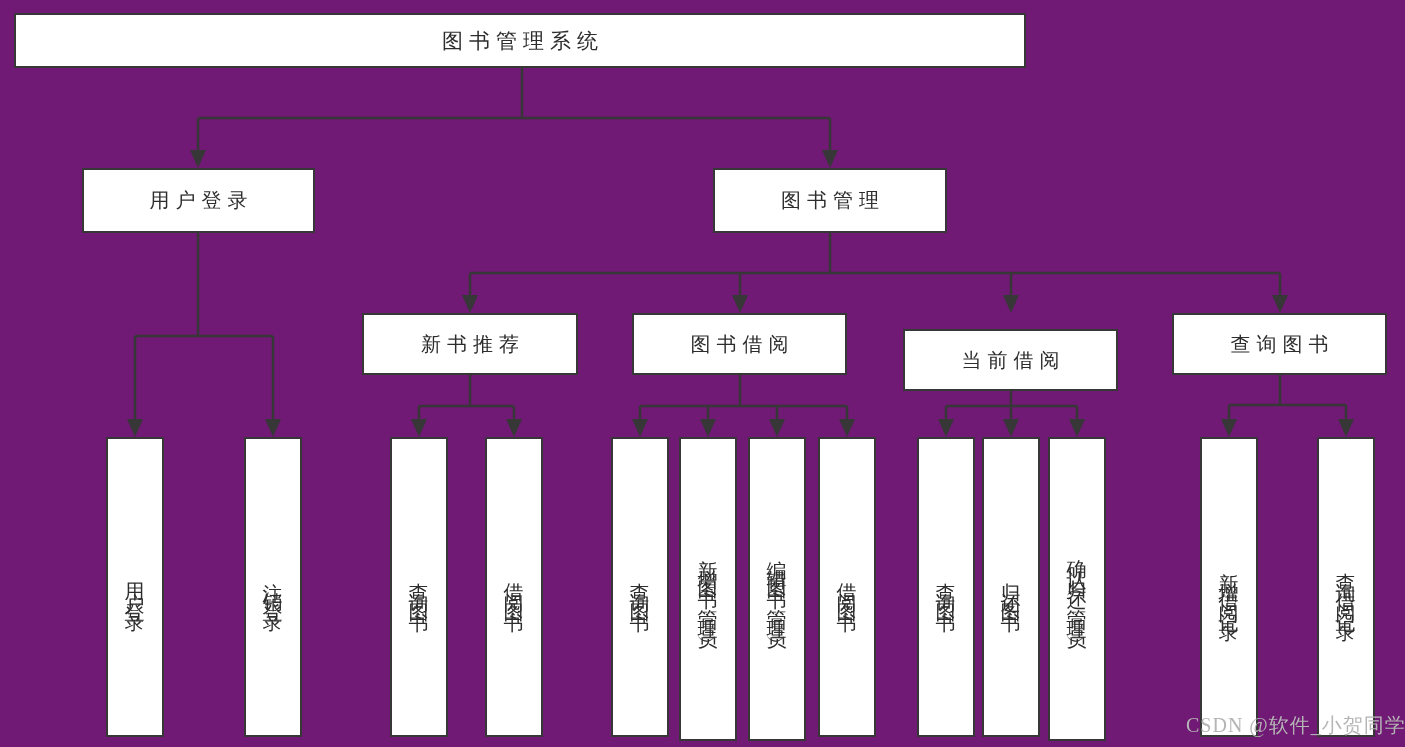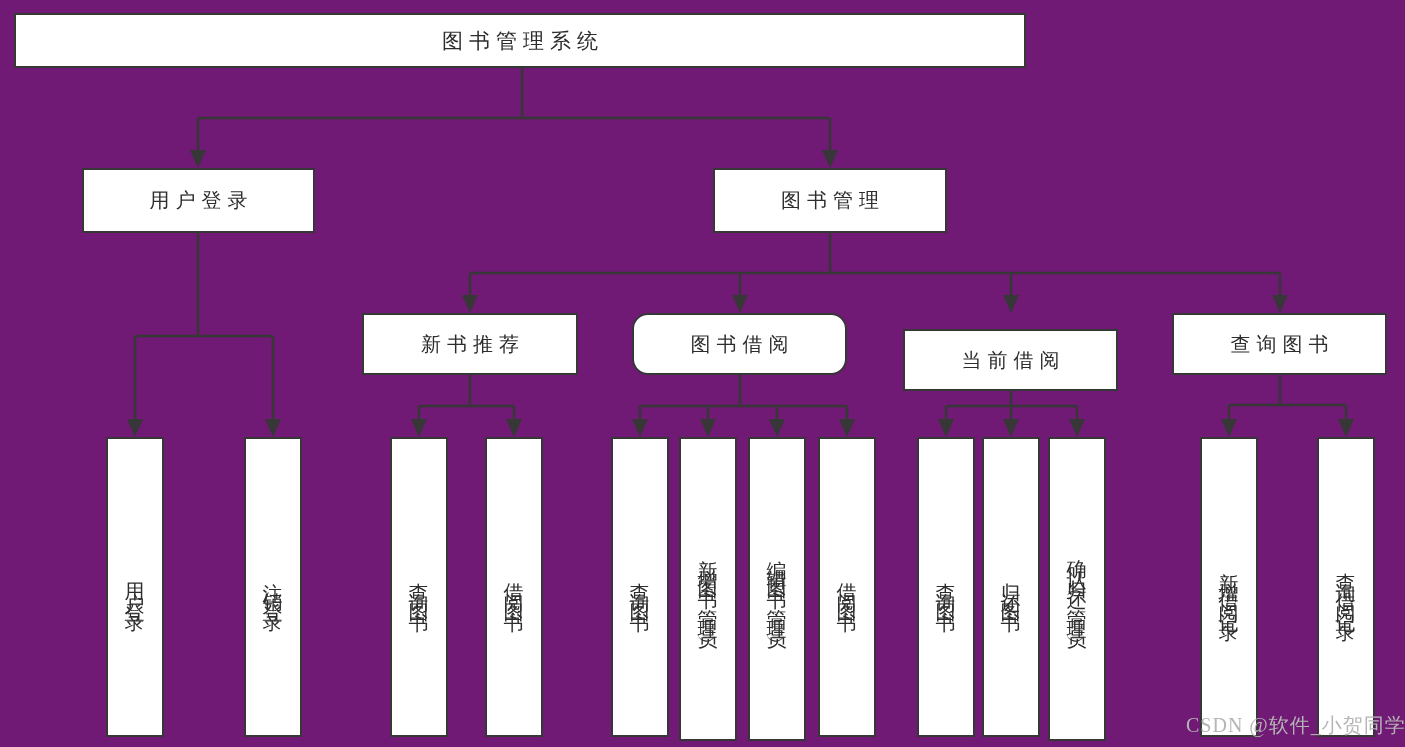--- a/index.html
+++ b/index.html
@@ -125,21 +125,21 @@
   <div class="hbox" style="left:82px; top:168px; width:233px; height:65px;">
     <span>用户登录</span>
   </div>
   <div class="hbox" style="left:713px; top:168px; width:234px; height:65px;">
     <span>图书管理</span>
   </div>
 
   <div class="hbox" style="left:362px; top:313px; width:216px; height:62px;">
     <span>新书推荐</span>
   </div>
-  <div class="hbox" style="left:632px; top:313px; width:215px; height:62px;border-radius:16px;">
+  <div class="hbox" style="left:632px; top:313px; width:215px; height:62px;">
     <span>图书借阅</span>
   </div>
   <div class="hbox" style="left:903px; top:313px; width:215px; height:62px;margin-top:16px;">
     <span>当前借阅</span>
   </div>
   <div class="hbox" style="left:1172px; top:313px; width:215px; height:62px;">
     <span>查询图书</span>
   </div>
 
   <div class="vbox" style="left:106px;">

